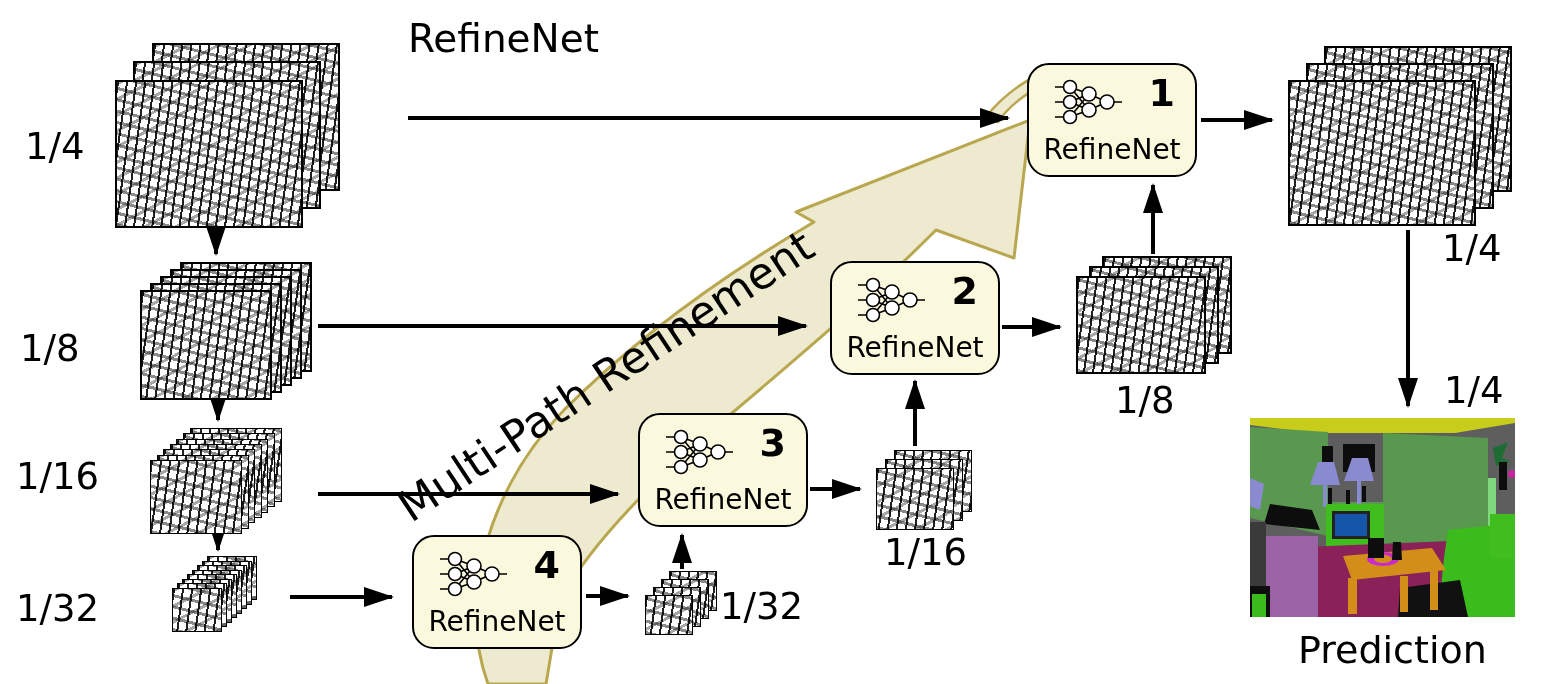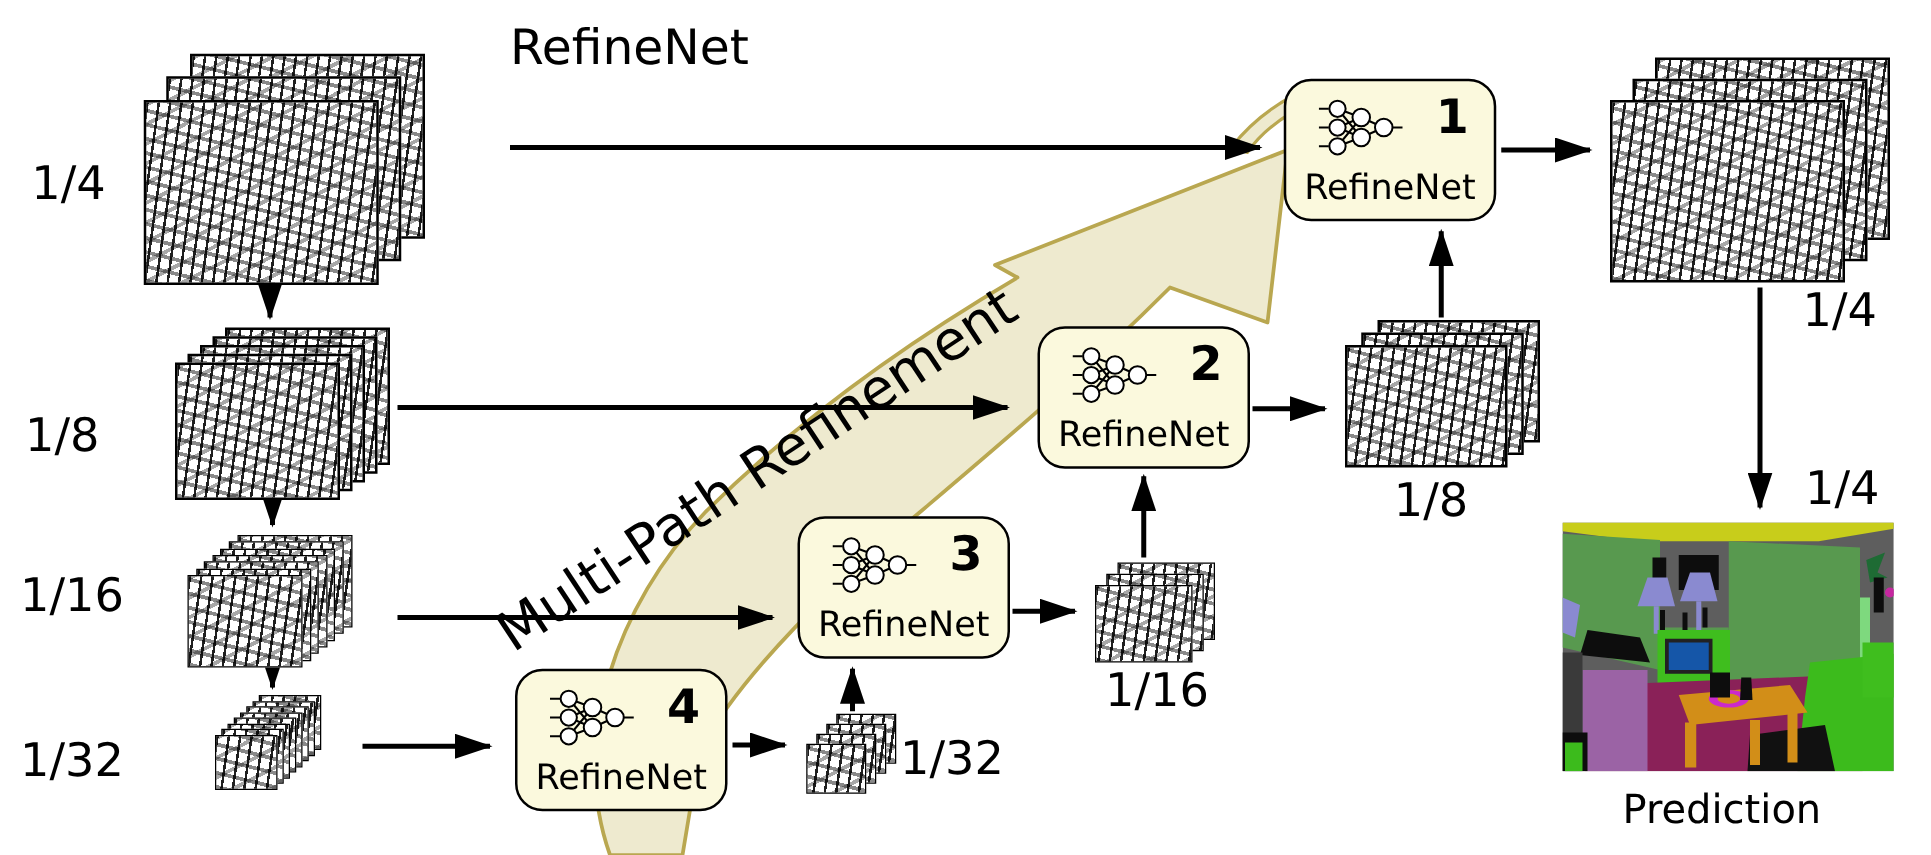--- a/index.html
+++ b/index.html
@@ -2,21 +2,21 @@
 <html><head>
 <meta charset="utf-8">
 <style>
   html,body{margin:0;padding:0;background:#ffffff;}
   .stage{position:relative;width:1545px;height:684px;background:#fff;overflow:hidden;
          font-family:"DejaVu Sans","Liberation Sans",sans-serif;color:#000;}
 
   
   .lbl{position:absolute;font-size:37px;line-height:1;white-space:nowrap;text-align:center;}
   .title{position:absolute;left:408px;top:16px;font-size:39px;}
-  .pred-lbl{position:absolute;left:1298px;top:628px;font-size:32px;}
+  .pred-lbl{position:absolute;left:1298px;top:628px;font-size:38px;}
   .banner-text{position:absolute;left:347px;top:350px;width:520px;height:56px;
                font-size:44px;text-align:center;white-space:nowrap;
                transform:rotate(-33.5deg);transform-origin:50% 50%;}
 
   
   .stack{position:absolute;}
   .fm{position:absolute;background-color:#fff;border:2px solid #000;box-sizing:border-box;
       background-image:
         repeating-linear-gradient(98deg,  rgba(0,0,0,.88) 0 2px, transparent 2px 9px),
         repeating-linear-gradient(14deg,  rgba(40,40,40,.55) 0 3px, transparent 3px 11px),

